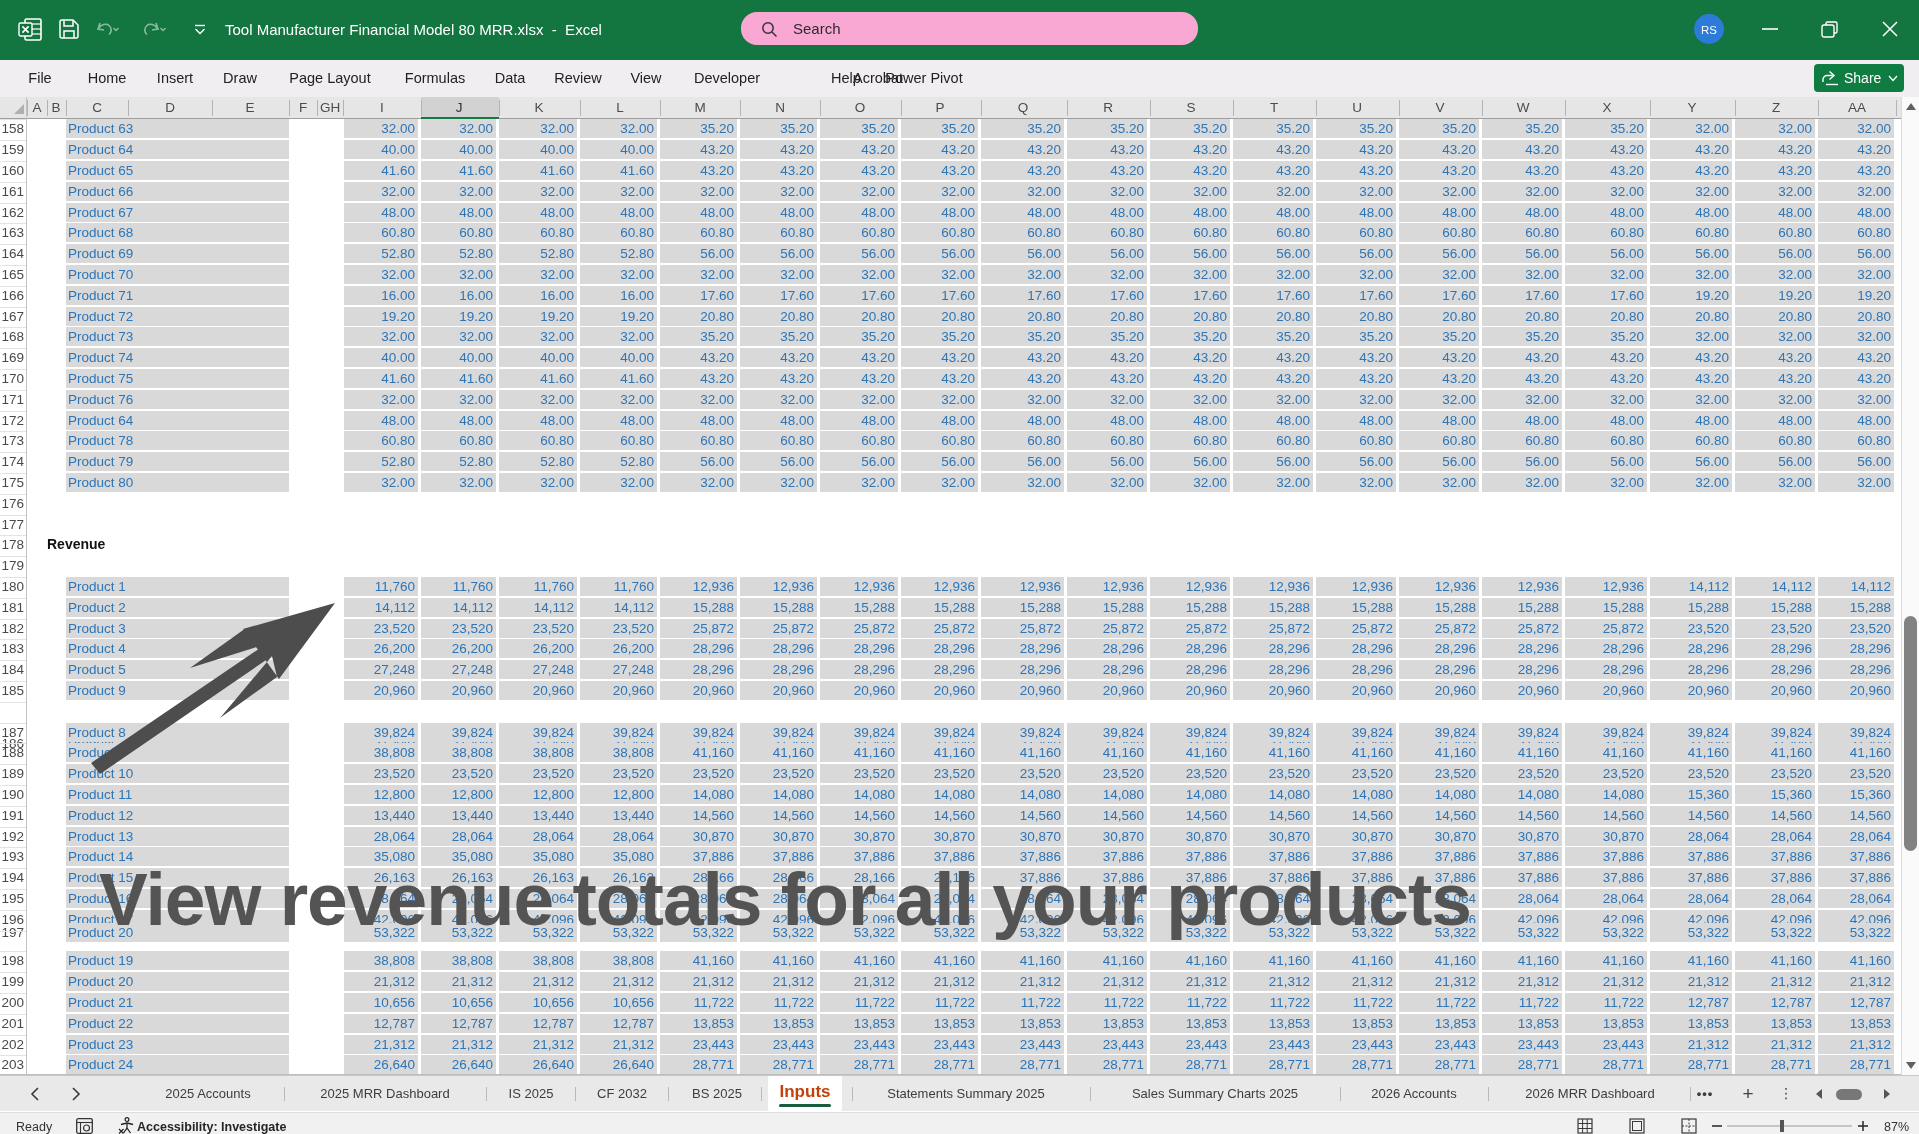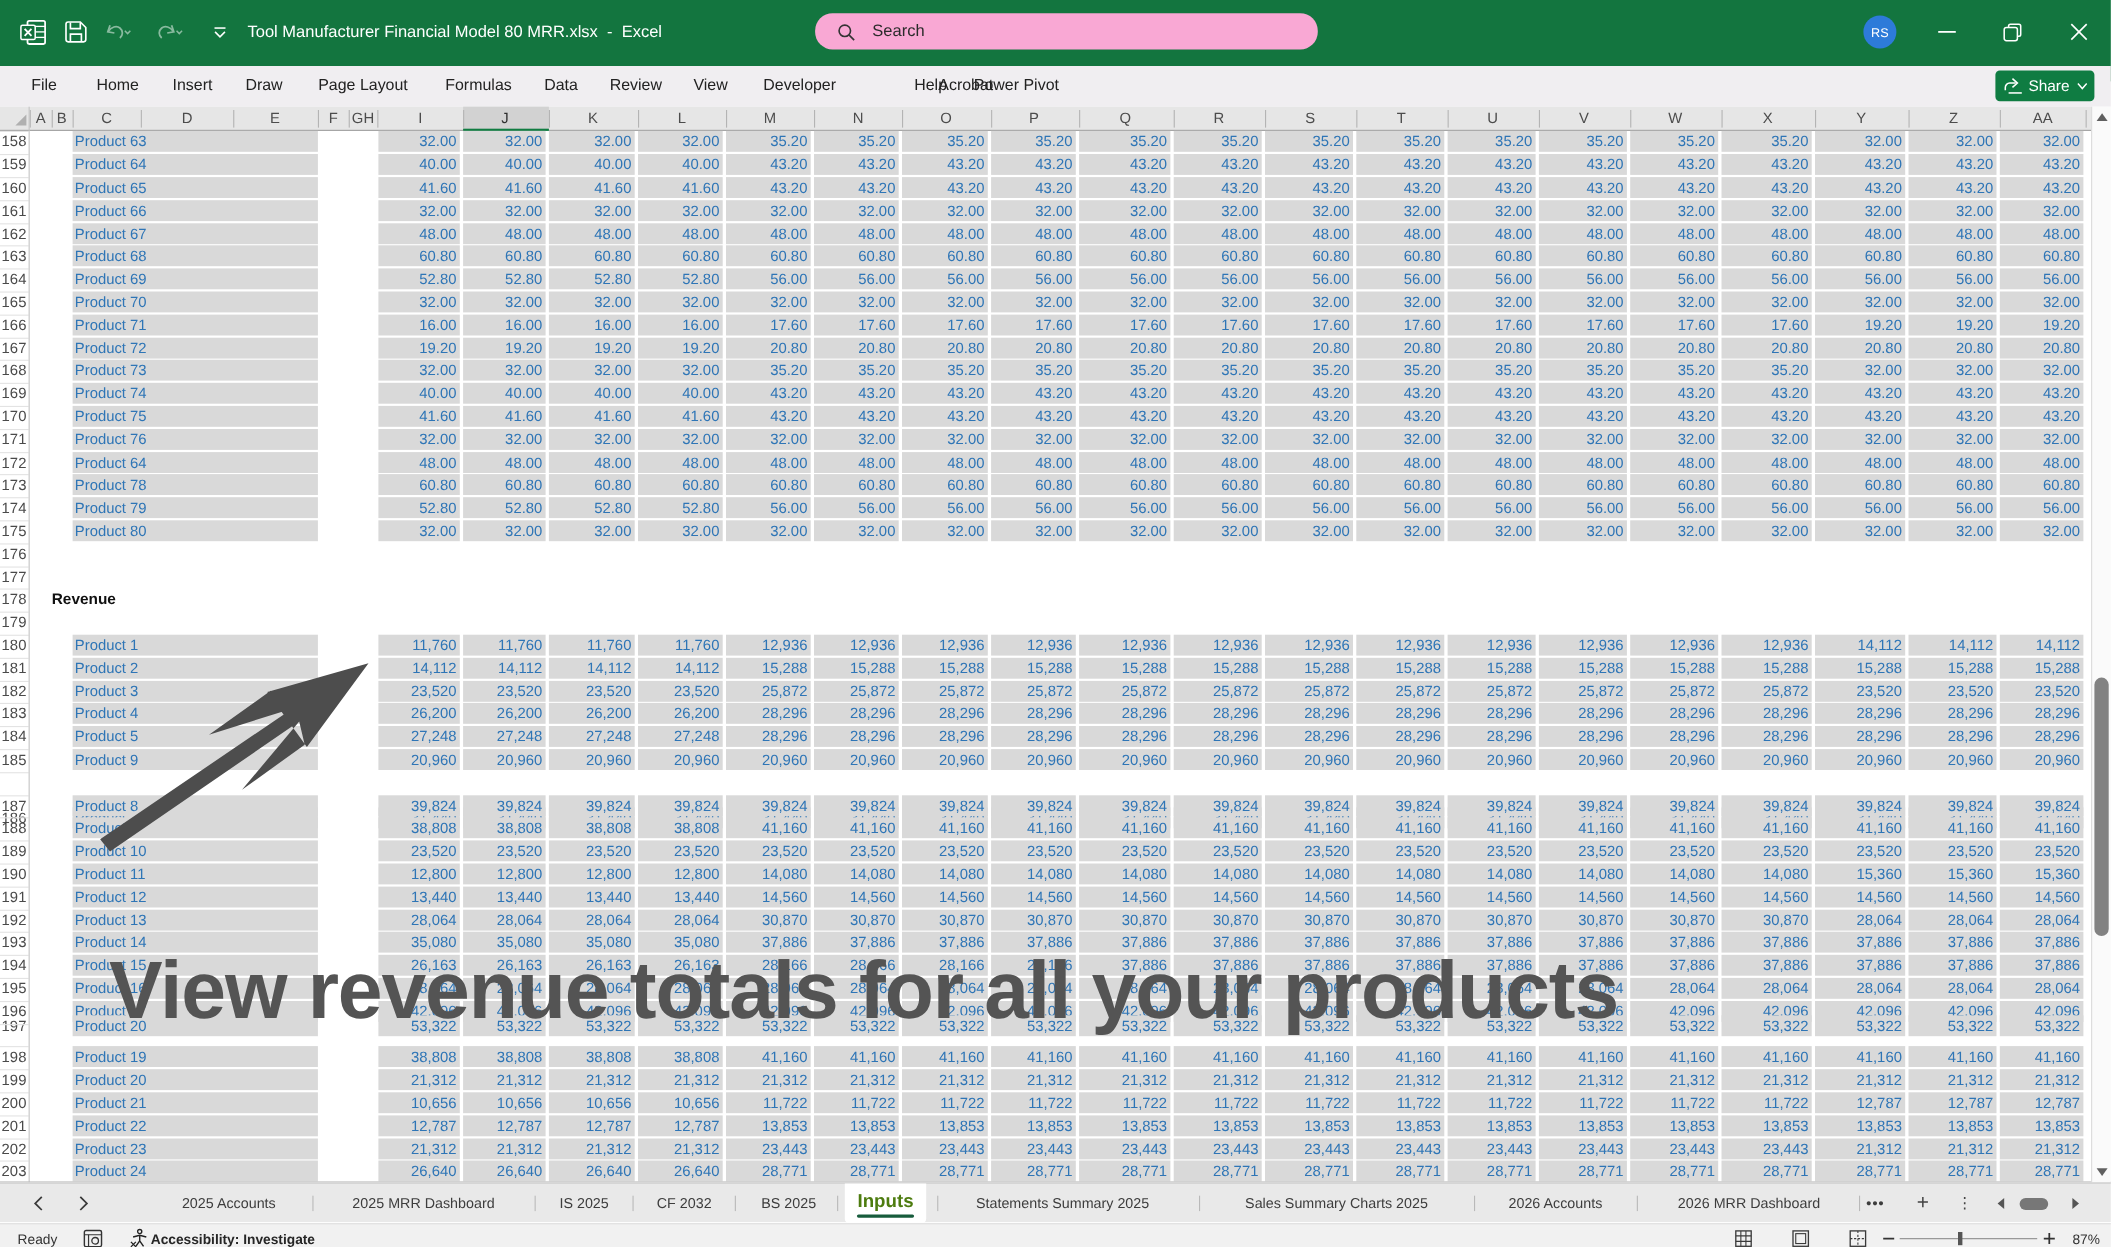--- a/index.html
+++ b/index.html
@@ -49,21 +49,21 @@
 
 #bigtext{position:absolute;left:99px;top:857px;font-size:74px;font-weight:700;color:#545454;white-space:nowrap;letter-spacing:-1px;transform:scaleX(0.988);transform-origin:0 0;z-index:6}
 
 #vsb{position:absolute;left:1901px;top:97px;width:18px;height:978px;background:#FAFAFA;border-left:1px solid #DADADA}
 #vthumb{position:absolute;left:2px;top:519px;width:13px;height:235px;background:#828282;border-radius:7px}
 
 #tabbar{position:absolute;left:0;top:1075px;width:1919px;height:36px;background:#E9E9E9;border-top:1px solid #C9C9C9}
 #tabbar .t{position:absolute;top:0;height:36px;line-height:35px;font-size:13px;color:#3d3d3d;transform:translateX(-50%);white-space:nowrap}
 #tabbar .sep{position:absolute;top:11px;height:14px;width:1px;background:#B9B9B9}
 #inputs{position:absolute;left:768px;top:0;width:74px;height:36px;background:#fff;border-radius:0 0 4px 4px}
-#inputs b{position:absolute;left:0;width:74px;top:0;height:32px;line-height:32px;text-align:center;font-size:17px;color:#4d7c0f;font-weight:700}
+#inputs b{position:absolute;left:0;width:74px;top:0;height:32px;line-height:32px;text-align:center;font-size:17px;color:#c2410c;font-weight:700}
 #inputs i{position:absolute;left:11px;top:28px;width:52px;height:3px;background:#175C3C;border-radius:2px}
 
 #sbar{position:absolute;left:0;top:1112px;width:1919px;height:22px;background:#F1F1F1;border-top:1px solid #DEDEDE}
 #sbar span{position:absolute;top:3px;height:22px;line-height:22px;font-size:12.5px;color:#333}
 svg{position:absolute;overflow:visible}
 </style></head>
 <body>
 <div id="page">
 <div id="tbar">
   <span id="ttext">Tool Manufacturer Financial Model 80 MRR.xlsx&nbsp;&nbsp;-&nbsp;&nbsp;Excel</span>

